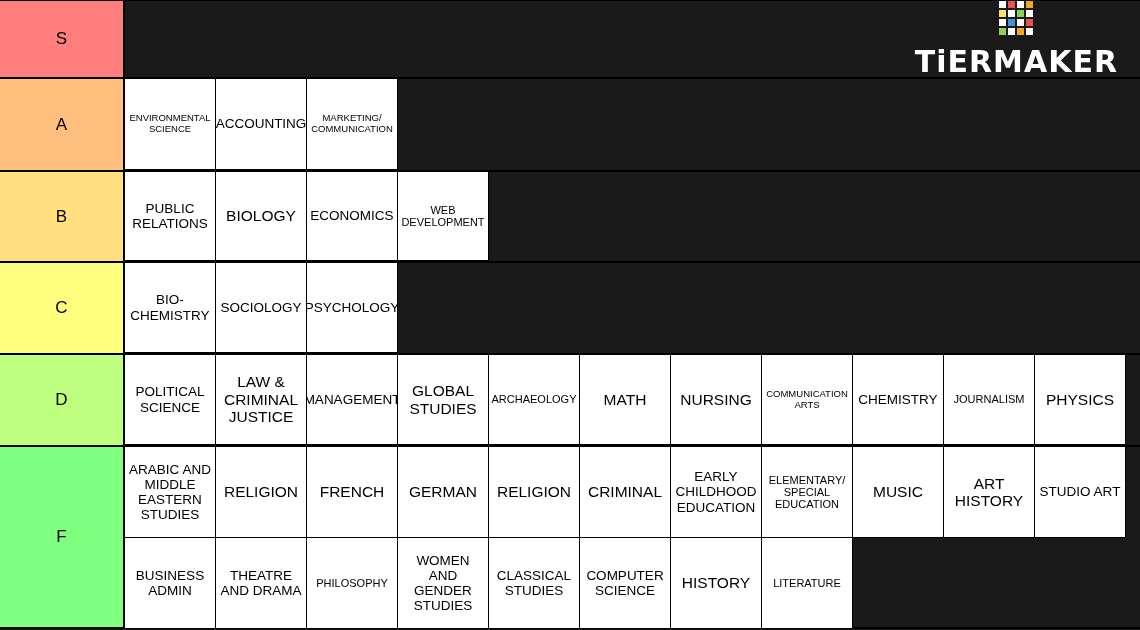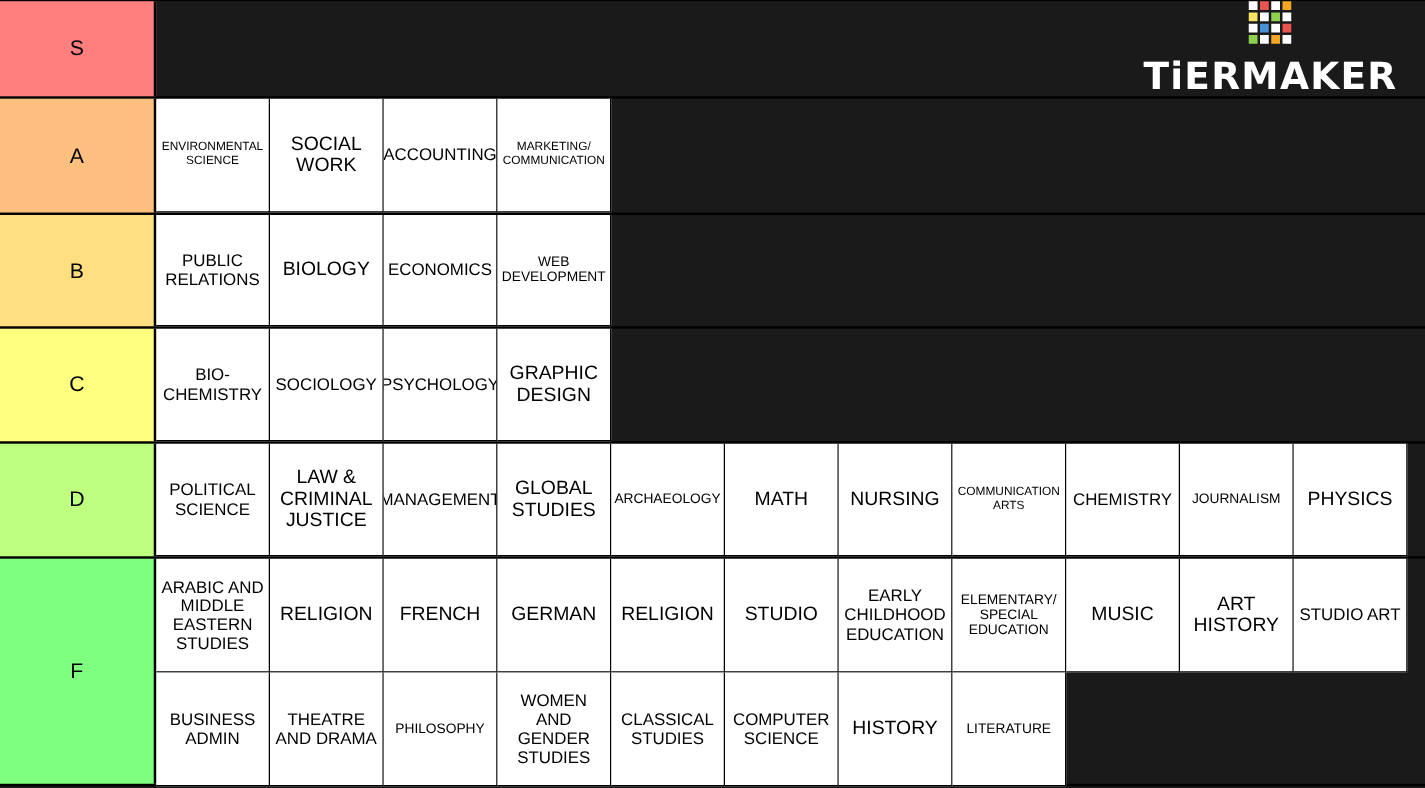--- a/index.html
+++ b/index.html
@@ -139,21 +139,20 @@
           <span style="background: rgb(255, 255, 255);"></span>
         </div>
       <div class="logo-text">TiERMAKER</div>
     </div>
   </div>
 
   <div class="tier-row row-a">
     <div class="tier-label" style="background: rgb(255, 191, 127);">A</div>
     <div class="tier-items">
         <div class="item sz-xs">ENVIRONMENTAL SCIENCE</div>
-        <div class="item sz-lg">SOCIAL WORK</div>
         <div class="item sz-md">ACCOUNTING</div>
         <div class="item sz-xs">MARKETING/ COMMUNICATION</div>
       </div>
   </div>
 
   <div class="tier-row row-b">
     <div class="tier-label" style="background: rgb(255, 223, 127);">B</div>
     <div class="tier-items">
         <div class="item sz-md">PUBLIC RELATIONS</div>
         <div class="item sz-lg">BIOLOGY</div>
@@ -161,21 +160,20 @@
         <div class="item sz-sm">WEB DEVELOPMENT</div>
       </div>
   </div>
 
   <div class="tier-row row-c">
     <div class="tier-label" style="background: rgb(255, 255, 127);">C</div>
     <div class="tier-items">
         <div class="item sz-md">BIO- CHEMISTRY</div>
         <div class="item sz-md">SOCIOLOGY</div>
         <div class="item sz-md">PSYCHOLOGY</div>
-        <div class="item sz-lg">GRAPHIC DESIGN</div>
       </div>
   </div>
 
   <div class="tier-row row-d">
     <div class="tier-label" style="background: rgb(191, 255, 127);">D</div>
     <div class="tier-items">
         <div class="item sz-md">POLITICAL SCIENCE</div>
         <div class="item sz-lg">LAW &amp; CRIMINAL JUSTICE</div>
         <div class="item sz-md">MANAGEMENT</div>
         <div class="item sz-lg">GLOBAL STUDIES</div>
@@ -190,21 +188,21 @@
   </div>
 
   <div class="tier-row row-f">
     <div class="tier-label" style="background: rgb(127, 255, 127);">F</div>
     <div class="tier-items">
         <div class="item sz-md">ARABIC AND MIDDLE EASTERN STUDIES</div>
         <div class="item sz-lg">RELIGION</div>
         <div class="item sz-lg">FRENCH</div>
         <div class="item sz-lg">GERMAN</div>
         <div class="item sz-lg">RELIGION</div>
-        <div class="item sz-lg">STUDIO</div>
+        <div class="item sz-lg">CRIMINAL</div>
         <div class="item sz-md">EARLY CHILDHOOD EDUCATION</div>
         <div class="item sz-sm">ELEMENTARY/ SPECIAL EDUCATION</div>
         <div class="item sz-lg">MUSIC</div>
         <div class="item sz-lg">ART HISTORY</div>
         <div class="item sz-md">STUDIO ART</div>
         <div class="item sz-md">BUSINESS ADMIN</div>
         <div class="item sz-md">THEATRE AND DRAMA</div>
         <div class="item sz-sm">PHILOSOPHY</div>
         <div class="item sz-md">WOMEN AND GENDER STUDIES</div>
         <div class="item sz-md">CLASSICAL STUDIES</div>

